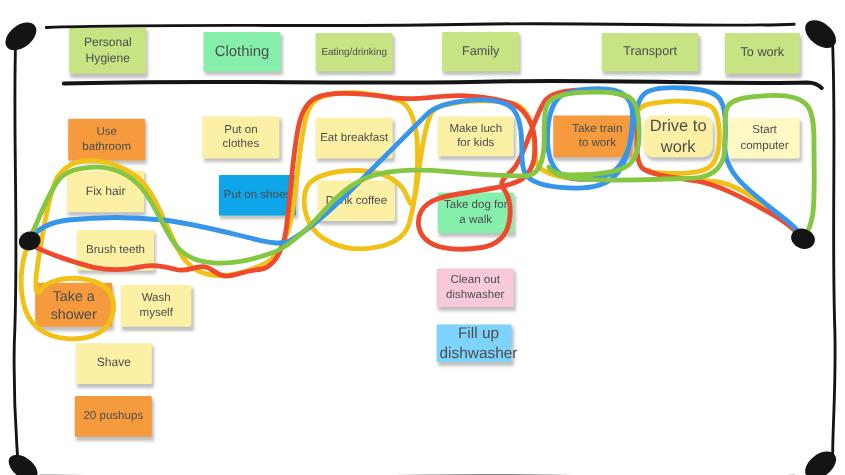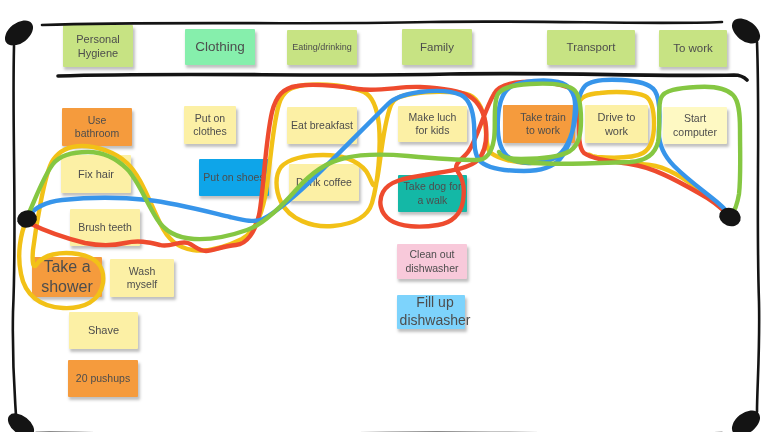--- a/index.html
+++ b/index.html
@@ -37,60 +37,60 @@
       </div>
       <div class="note" style="left: 62px; top: 96px; width: 70px; height: 38px; background: rgb(245, 155, 61); font-size: 10.5px; color: rgb(77, 77, 77); justify-content: flex-end;">
         <span>Use bathroom</span>
       </div>
       <div class="note" style="left: 61px; top: 143px; width: 70px; height: 38px; background: rgb(252, 240, 165); font-size: 11px; color: rgb(77, 77, 77);">
         <span>Fix hair</span>
       </div>
       <div class="note" style="left: 70px; top: 197px; width: 70px; height: 37px; background: rgb(252, 240, 165); font-size: 10.5px; color: rgb(77, 77, 77);">
         <span>Brush teeth</span>
       </div>
-      <div class="note" style="left: 32px; top: 245px; width: 70px; height: 40px; background: rgb(245, 155, 61); font-size: 16px; color: rgb(77, 77, 77);">
+      <div class="note" style="left: 32px; top: 245px; width: 70px; height: 40px; background: rgb(245, 155, 61); font-size: 13px; color: rgb(77, 77, 77); align-items: flex-end;">
         <span>Take a shower</span>
       </div>
       <div class="note" style="left: 110px; top: 247px; width: 64px; height: 38px; background: rgb(252, 240, 165); font-size: 10.5px; color: rgb(77, 77, 77);">
         <span>Wash myself</span>
       </div>
       <div class="note" style="left: 69px; top: 300px; width: 69px; height: 37px; background: rgb(252, 240, 165); font-size: 11px; color: rgb(77, 77, 77);">
         <span>Shave</span>
       </div>
       <div class="note" style="left: 68px; top: 348px; width: 70px; height: 37px; background: rgb(245, 155, 61); font-size: 10.5px; color: rgb(77, 77, 77);">
         <span>20 pushups</span>
       </div>
-      <div class="note" style="left: 184px; top: 94px; width: 52px; height: 38px; background: rgb(252, 240, 165); font-size: 10.5px; color: rgb(77, 77, 77);">
+      <div class="note" style="left: 184px; top: 94px; width: 70px; height: 38px; background: rgb(252, 240, 165); font-size: 10.5px; color: rgb(77, 77, 77);">
         <span>Put on clothes</span>
       </div>
       <div class="note" style="left: 199px; top: 147px; width: 70px; height: 37px; background: #0ea5e9; font-size: 10.5px; color: rgb(77, 77, 77);">
         <span>Put on shoes</span>
       </div>
       <div class="note" style="left: 287px; top: 95px; width: 70px; height: 37px; background: rgb(252, 240, 165); font-size: 10.5px; color: rgb(77, 77, 77);">
         <span>Eat breakfast</span>
       </div>
       <div class="note" style="left: 289px; top: 152px; width: 70px; height: 37px; background: rgb(252, 240, 165); font-size: 10.5px; color: rgb(77, 77, 77);">
         <span>Drink coffee</span>
       </div>
       <div class="note" style="left: 398px; top: 94px; width: 69px; height: 36px; background: rgb(252, 240, 165); font-size: 10.5px; color: rgb(77, 77, 77);">
         <span>Make luch for kids</span>
       </div>
-      <div class="note" style="left: 398px; top: 163px; width: 69px; height: 37px; background: #14b8a6; font-size: 10.5px; color: rgb(77, 77, 77);">
+      <div class="note" style="left: 398px; top: 163px; width: 69px; height: 37px; background: #86efac; font-size: 10.5px; color: rgb(77, 77, 77);">
         <span>Take dog for a walk</span>
       </div>
       <div class="note" style="left: 397px; top: 232px; width: 70px; height: 35px; background: rgb(248, 201, 218); font-size: 10.5px; color: rgb(77, 77, 77);">
         <span>Clean out dishwasher</span>
       </div>
       <div class="note" style="left: 397px; top: 283px; width: 68px; height: 34px; background: #7dd3fc; font-size: 14px; color: rgb(77, 77, 77); padding-left: 12px;">
         <span>Fill up dishwasher</span>
       </div>
       <div class="note" style="left: 503px; top: 93px; width: 72px; height: 38px; background: rgb(245, 155, 61); font-size: 10.5px; color: rgb(77, 77, 77); padding-left: 12px;">
         <span>Take train to work</span>
       </div>
-      <div class="note" style="left: 585px; top: 93px; width: 63px; height: 38px; background: rgb(252, 240, 165); font-size: 11px; color: rgb(77, 77, 77);">
+      <div class="note" style="left: 585px; top: 93px; width: 63px; height: 38px; background: rgb(252, 240, 165); font-size: 15px; color: rgb(77, 77, 77); border-radius: 10px;">
         <span>Drive to work</span>
       </div>
       <div class="note" style="left: 663px; top: 95px; width: 64px; height: 37px; background: #fef9c3; font-size: 10.5px; color: rgb(77, 77, 77);">
         <span>Start computer</span>
       </div>
     </div>
   <svg id="overlay" viewBox="0 0 768 432" xmlns="http://www.w3.org/2000/svg">
     <g id="frame-layer">
         <path d="M 42,13 C 160,9 300,13 430,10 C 540,8 650,13 722,10" stroke="#141414" stroke-width="2.6"></path>
         <path d="M 757,30 C 760,110 756,200 759,290 C 760,340 757,375 757,400" stroke="#141414" stroke-width="2.6"></path>

